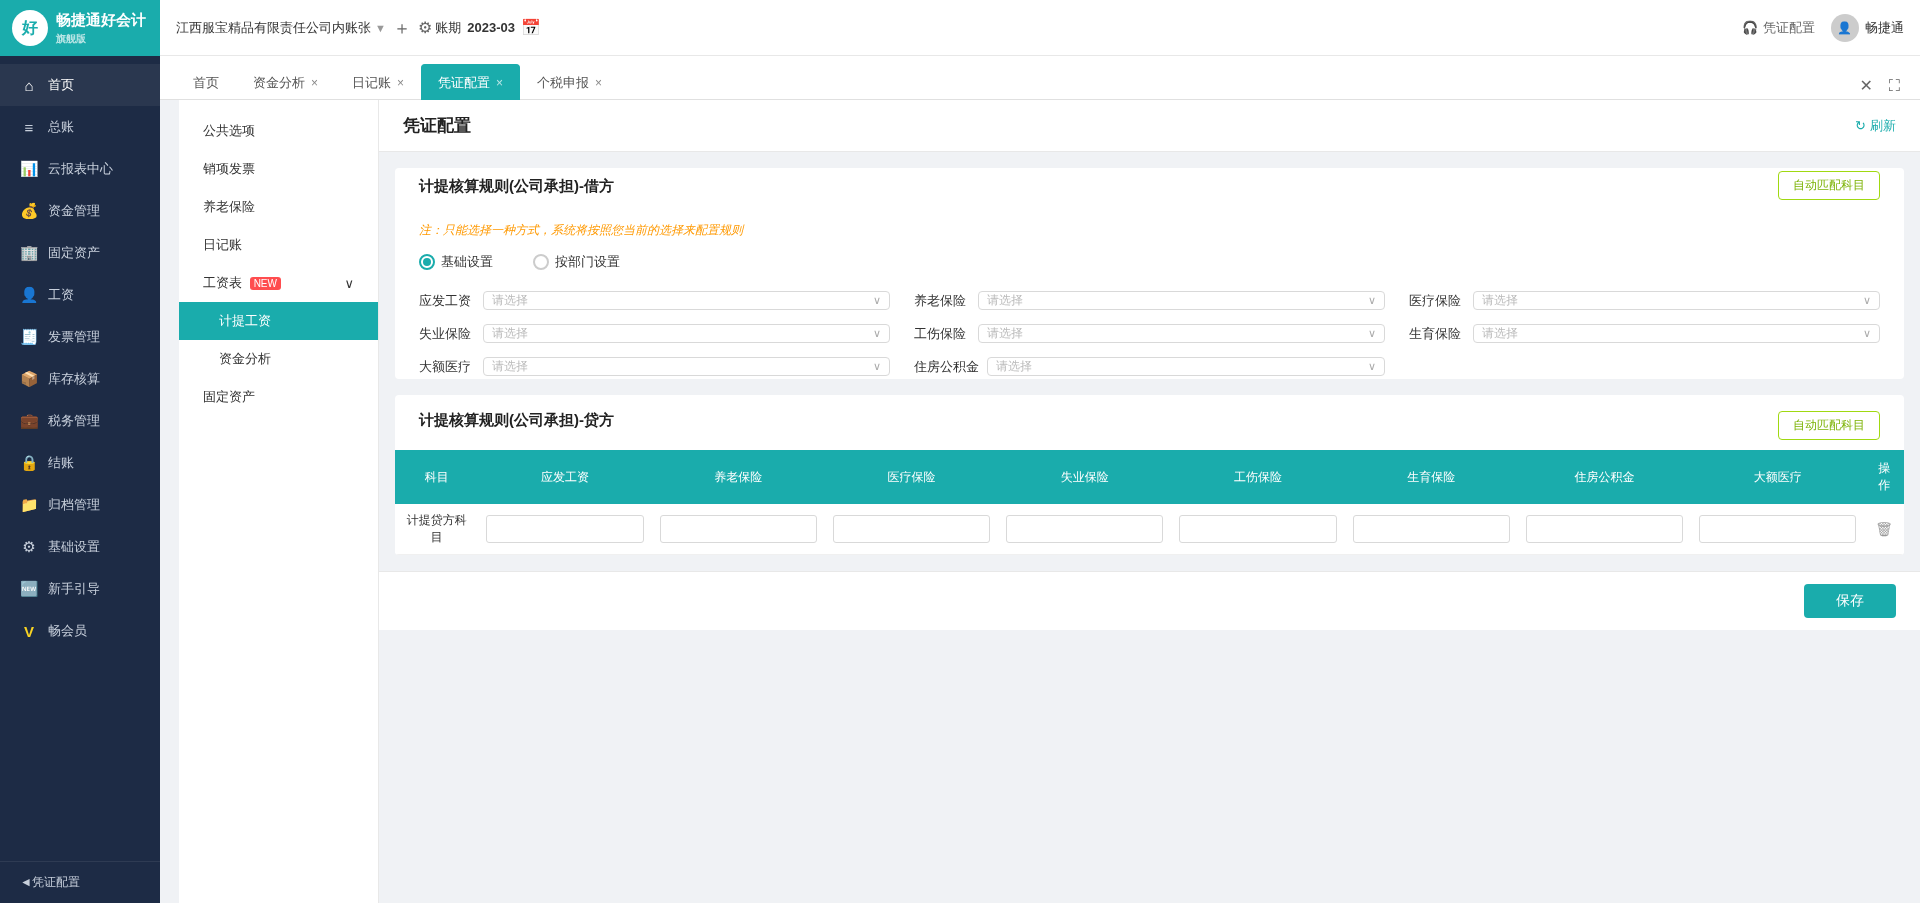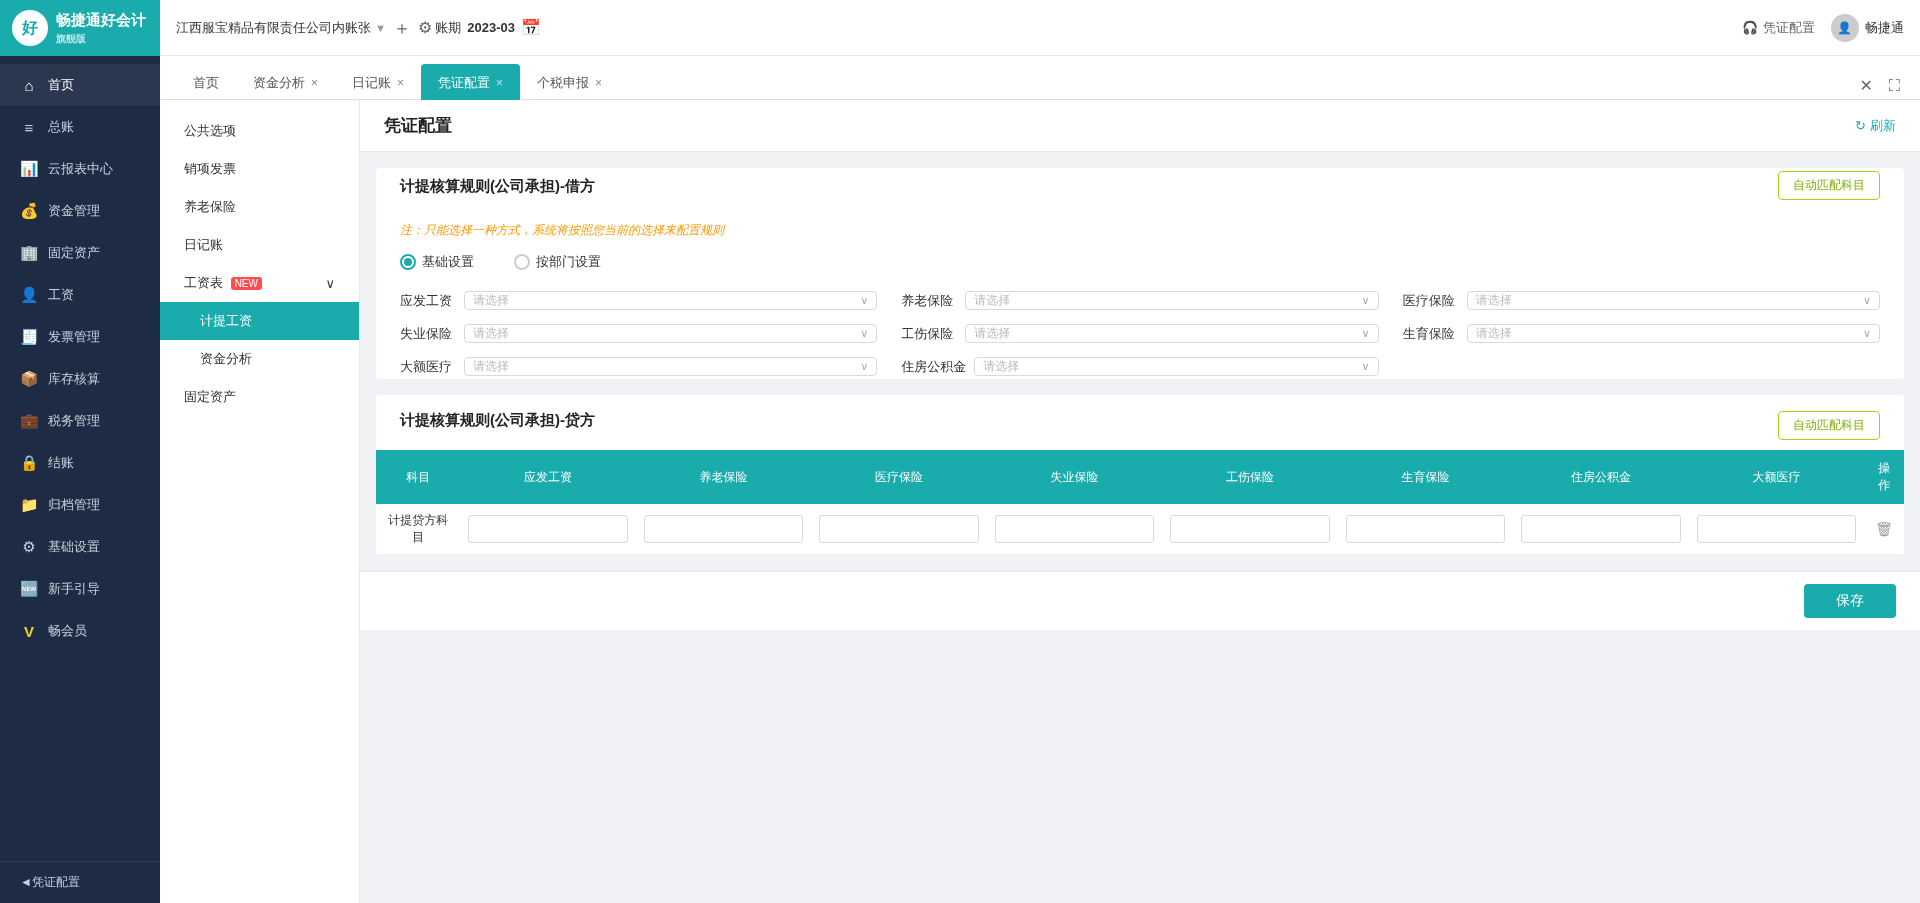--- a/index.html
+++ b/index.html
@@ -140,20 +140,21 @@
     .tab-close { font-size: 12px; color: inherit; opacity: 0.7; cursor: pointer; }
     .tabbar-right { margin-left: auto; display: flex; align-items: center; gap: 8px; }
     .tabbar-btn { background: none; border: none; cursor: pointer; font-size: 16px; color: #666; padding: 4px; }
 
     
     .page-content {
       flex: 1;
       display: flex;
       overflow: hidden;
       background: #4d7c0f;
+      margin-left: 19px;
     }
 
     
     .left-panel {
       width: 200px;
       background: #fff;
       border-right: 1px solid #e8e8e8;
       flex-shrink: 0;
       padding: 12px 0;
       overflow-y: auto;

